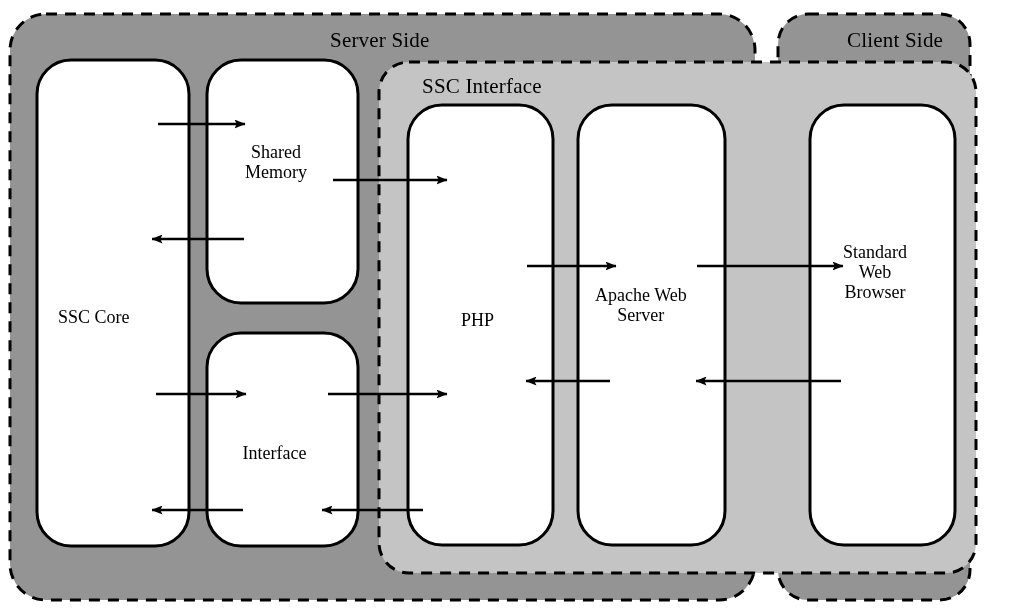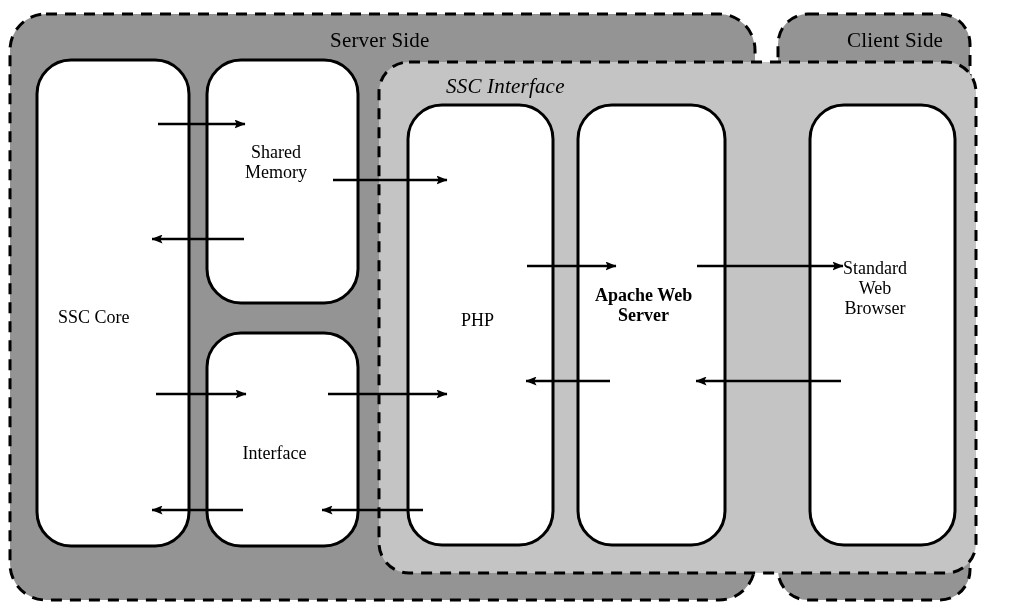--- a/index.html
+++ b/index.html
@@ -80,26 +80,26 @@
         <line x1="527" x2="616" y1="266" y2="266" stroke="#000000" stroke-width="2.6" marker-end="url(#arrowhead-right)"></line>
         <line x1="610" x2="526" y1="381" y2="381" stroke="#000000" stroke-width="2.6" marker-end="url(#arrowhead-left)"></line>
         <line x1="697" x2="843" y1="266" y2="266" stroke="#000000" stroke-width="2.6" marker-end="url(#arrowhead-right)"></line>
         <line x1="841" x2="696" y1="381" y2="381" stroke="#000000" stroke-width="2.6" marker-end="url(#arrowhead-left)"></line>
       </g>
   </svg>
 
   <div id="labels-layer">
       <div class="zone-label" style="left: 330px; top: 30px;">Server Side</div>
       <div class="zone-label" style="left: 839px; top: 30px; margin-left: 8px;">Client Side</div>
-      <div class="zone-label" style="left: 446px; top: 76px; font-style: italic;">SSC Interface</div>
+      <div class="zone-label" style="left: 422px; top: 76px;">SSC Interface</div>
       <div class="node-label" style="left: 58px; top: 306.5px;">SSC Core</div>
       <div class="node-label" style="left: 245px; top: 141.5px;">Shared
 Memory</div>
       <div class="node-label" style="left: 242.5px; top: 442.5px;">Interface</div>
       <div class="node-label" style="left: 461px; top: 309.5px; font-family: Liberation Serif, serif;">PHP</div>
-      <div class="node-label" style="left: 595px; top: 284.5px; font-weight: bold;">Apache Web
+      <div class="node-label" style="left: 595px; top: 284.5px;">Apache Web
 Server</div>
-      <div class="node-label" style="left: 843px; top: 258px;">Standard
+      <div class="node-label" style="left: 843px; top: 242px;">Standard
 Web
 Browser</div>
     </div>
 
 </div>
 
 </body></html>

